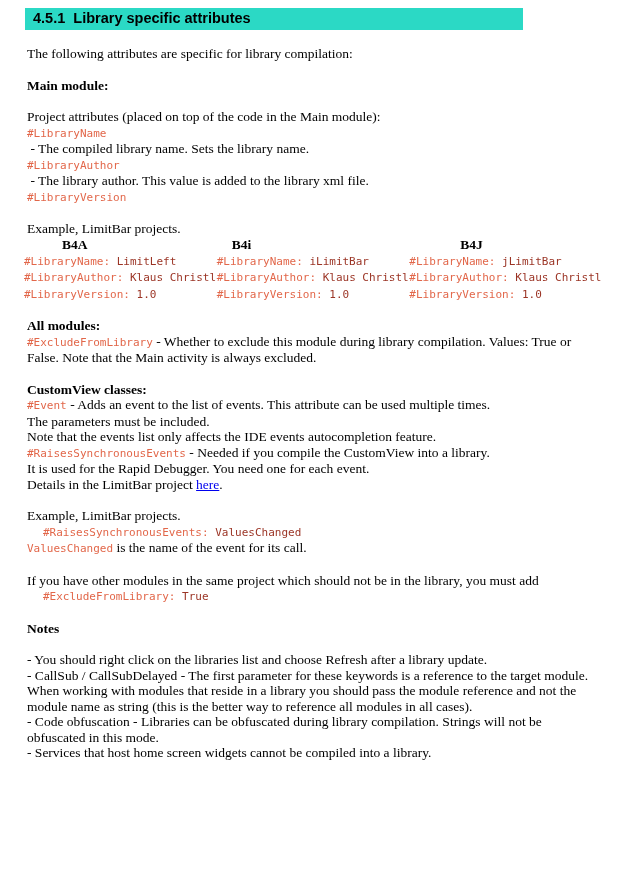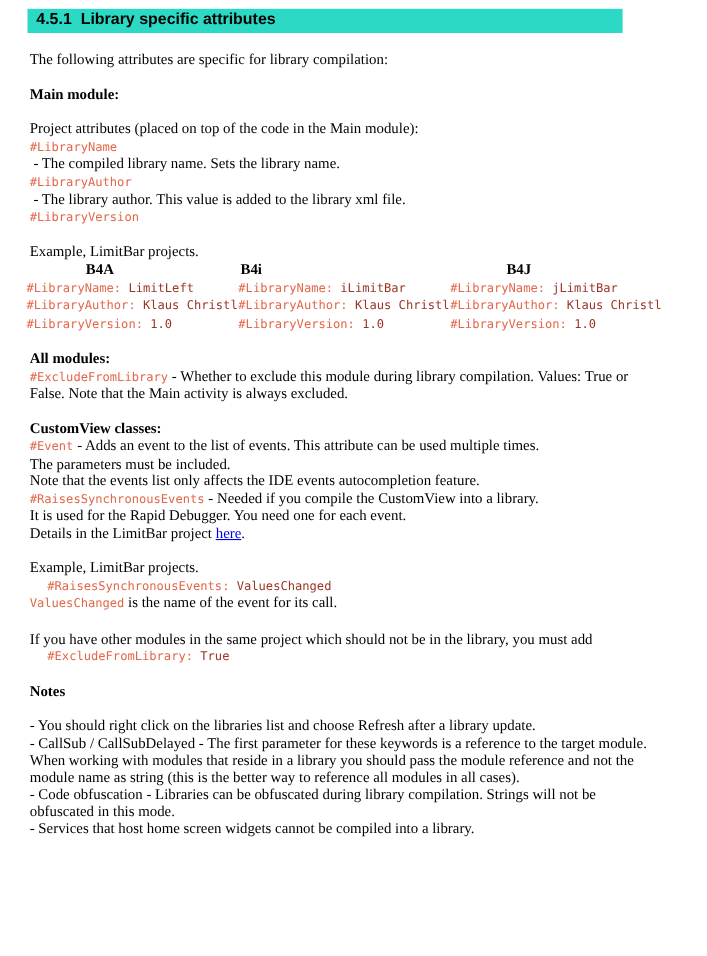--- a/index.html
+++ b/index.html
@@ -2,21 +2,21 @@
 <html><head>
 <meta charset="utf-8">
 <style>
   html,body { margin:0; padding:0; background:#ffffff; }
   .page {
     width:643px; height:869px; background:#ffffff; overflow:hidden;
     font-family:"Liberation Serif", serif; font-size:13.5px; line-height:15.5px; color:#000;
     box-sizing:border-box;
   }
   .hbar {
-    margin:8px 0 0 25px; width:541px; height:22px; background:#2BD9C5;
+    margin:8px 0 0 25px; width:498px; height:22px; background:#2BD9C5;
     display:flex; align-items:center; box-sizing:border-box; padding-left:8px;
   }
   .hbar span {
     font-family:"Liberation Sans", sans-serif; font-weight:bold; font-size:14.5px;
     color:#000; white-space:pre;
   }
   .content { padding:0 41px 0 27px; }
   p { margin:0; }
   .sp  { height:16px; }
   .b { font-weight:bold; }
@@ -24,22 +24,22 @@
   .code, .attr, .val {
     font-family:"DejaVu Sans Mono", monospace; font-size:11px;
   }
   .attr { color:#E2674A; }
   .val  { color:#9B3425; }
   .codeline { line-height:15.5px; white-space:pre; }
   .ex2 { padding-left:16px; }
   .extable { display:flex; margin-left:-3px; }
   .extable .col { width:194px; }
   .coltitle { font-weight:bold; font-size:13.5px; line-height:16px; }
-  .t1 { margin-left:54px; }
-  .t2 { margin-left:2px; }
+  .t1 { margin-left:38px; }
+  .t2 { margin-left:15px; }
   .t3 { margin-left:51px; }
   .link { color:#0000EE; text-decoration:underline; cursor:pointer; }
 </style>
 </head>
 <body>
 
 <div class="page">
 
   <div class="hbar">
     <span>4.5.1  Library specific attributes</span>

